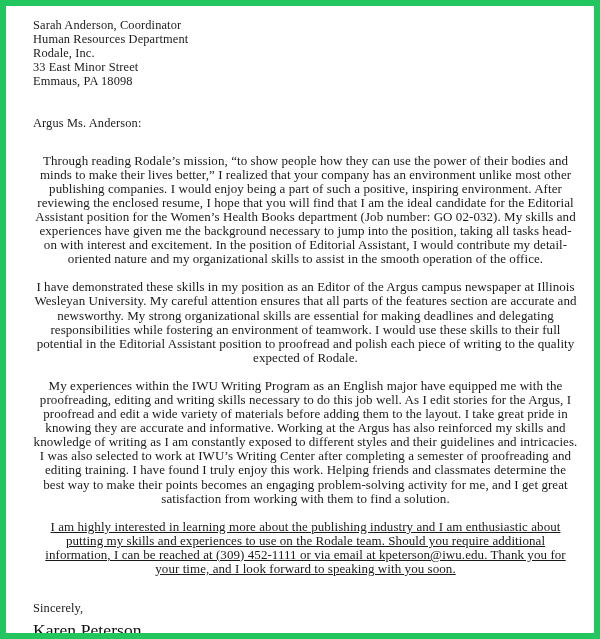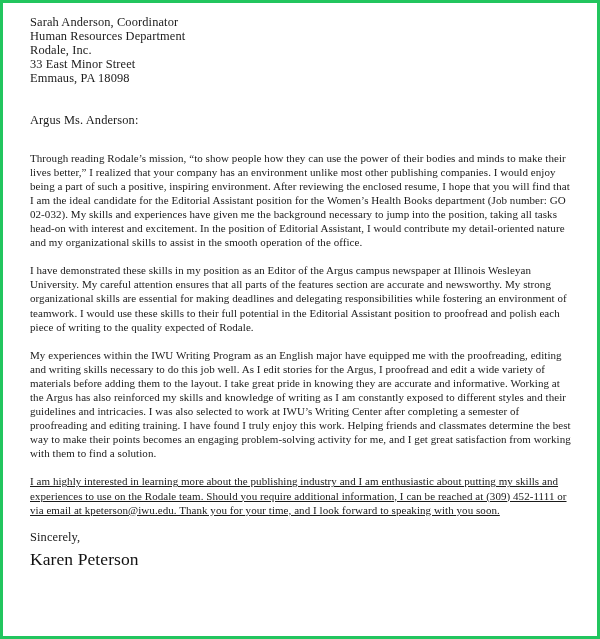--- a/index.html
+++ b/index.html
@@ -8,21 +8,21 @@
     padding: 0;
     background: #ffffff;
   }
 
   .page {
     position: relative;
     width: 600px;
     height: 639px;
     box-sizing: border-box;
     background: #ffffff;
-    border: 3px solid #22c55e;
+    border: 6px solid #22c55e;
     overflow: hidden;
     font-family: "Liberation Serif", "DejaVu Serif", serif;
     color: #1a1a1a;
   }
 
   .letter {
     position: absolute;
     left: 27px;
     top: 12px;
     width: 545px;
@@ -42,36 +42,36 @@
     margin-top: 28px;
     letter-spacing: 0.01em;
   }
 
   
   .body-copy {
     margin-top: 23px;
   }
 
   .paragraph {
-    font-size: 11px;
+    font-size: 13px;
     line-height: 14.1px;
-    text-align: left;
+    text-align: center;
     letter-spacing: 0.005em;
     margin: 0 0 14px 0;
     hyphens: none;
   }
 
   .paragraph:last-child {
     margin-bottom: 0;
     text-decoration: underline;
   }
 
   
   .closing {
-    margin-top: 13px;
+    margin-top: 25px;
   }
 
   .closing-salutation {
     font-size: 12.4px;
     line-height: 14.1px;
     letter-spacing: 0.01em;
   }
 
   .signature-name {
     font-size: 17.5px;

